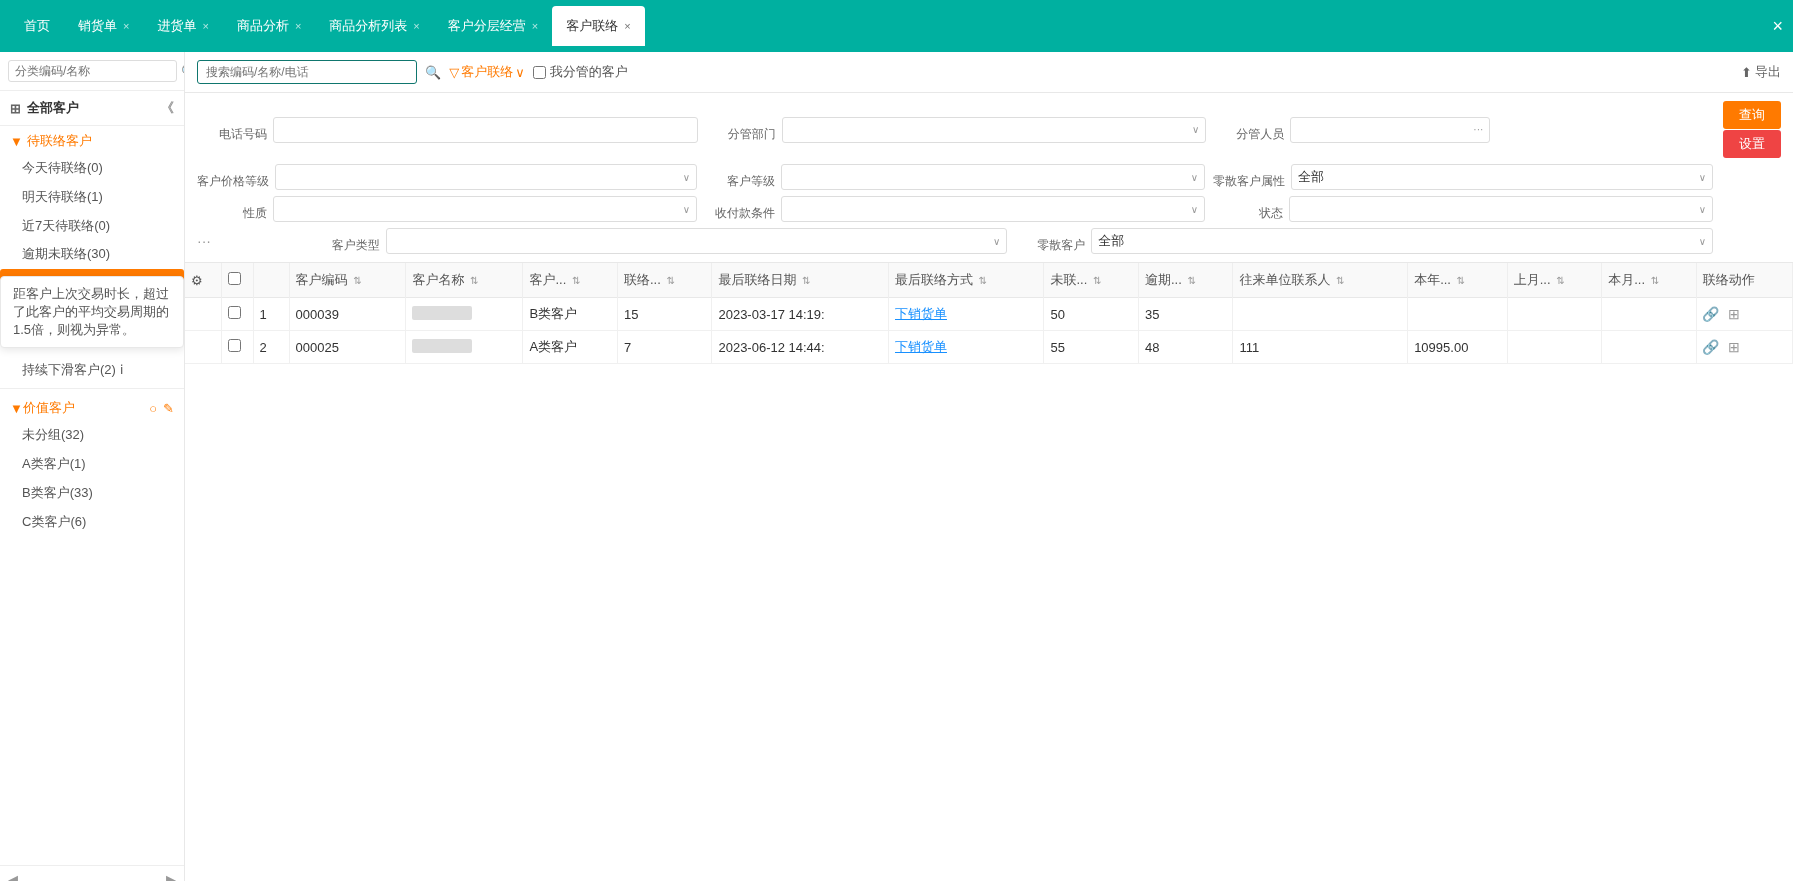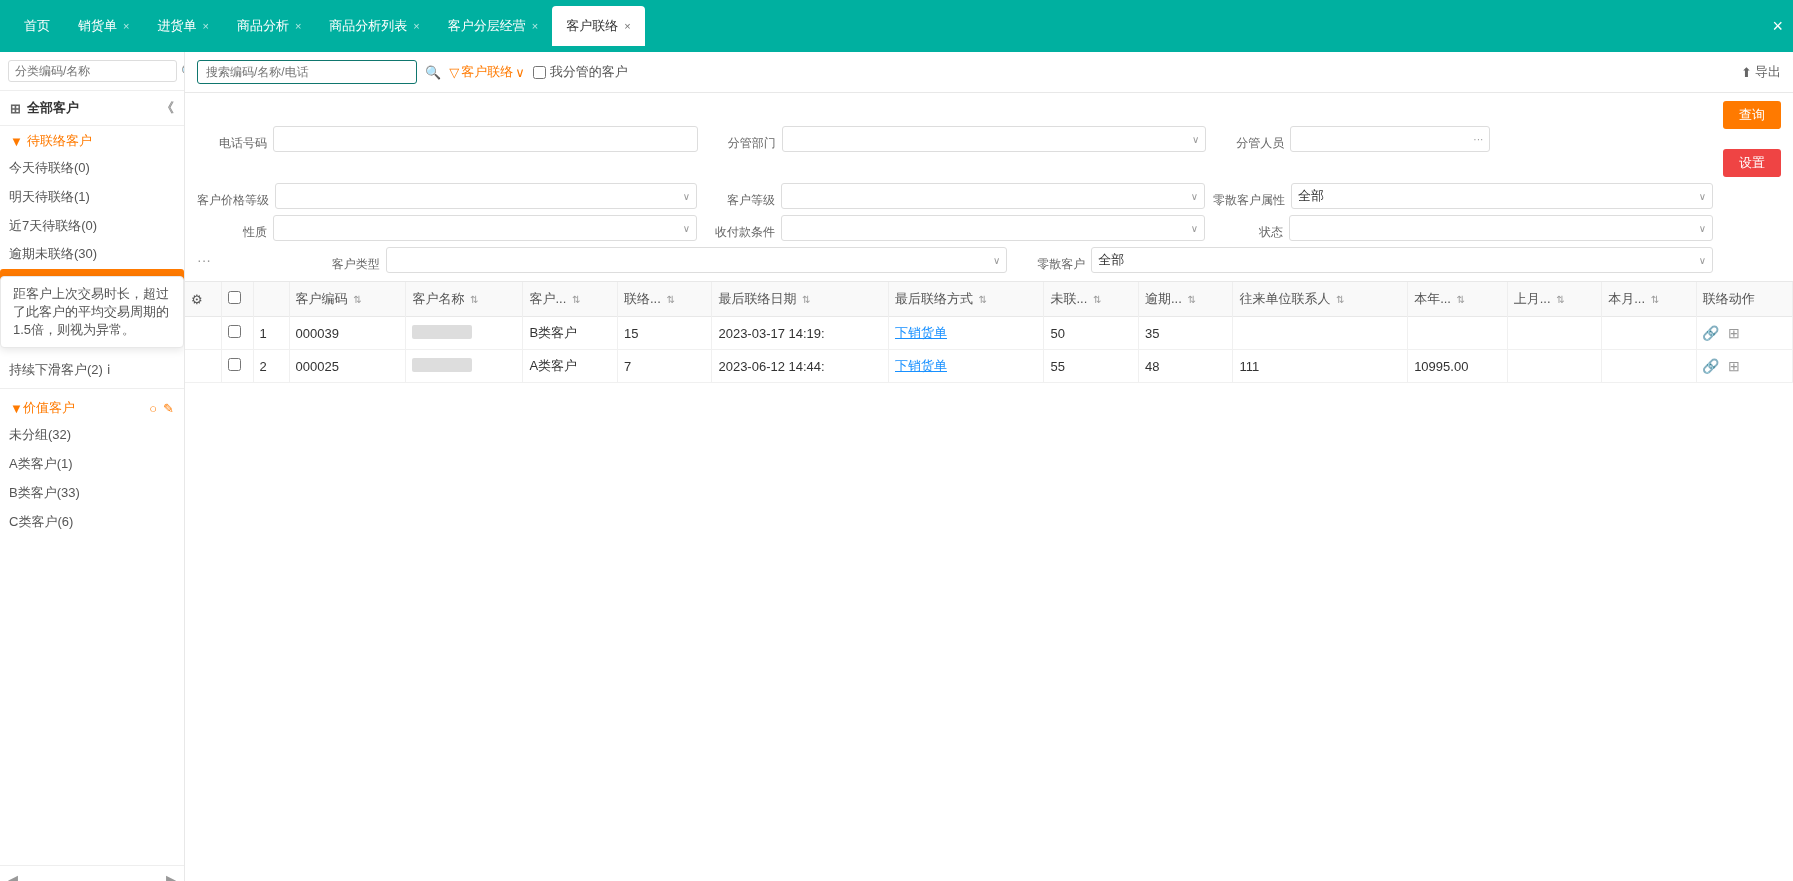--- a/index.html
+++ b/index.html
@@ -53,21 +53,21 @@
       font-weight: bold; color: #333; border-bottom: 1px solid #eee;
     }
     .sidebar-header .icon-grid { margin-right: 6px; color: #666; }
     .sidebar-header .collapse-btn { margin-left: auto; color: #999; cursor: pointer; }
     .sidebar-group-title {
       padding: 6px 10px 4px 10px; color: #ff7a00; font-size: 12px;
       display: flex; align-items: center; cursor: pointer;
     }
     .sidebar-group-title .arrow { margin-right: 4px; }
     .sidebar-item {
-      padding: 4px 10px 4px 9px; color: #555; font-size: 12px;
+      padding: 4px 10px 4px 22px; color: #555; font-size: 12px;
       cursor: pointer; line-height: 1.6;
     }
     .sidebar-item.active { background: #ff7a00; color: #fff; border-radius: 3px; }
     .sidebar-divider { height: 1px; background: #eee; margin: 4px 0; }
     .sidebar-value-header {
       padding: 6px 10px 4px 10px; color: #ff7a00; font-size: 12px;
       display: flex; align-items: center; cursor: pointer;
     }
     .sidebar-value-icons { display: flex; gap: 6px; margin-left: auto; }
 
@@ -372,21 +372,21 @@
             <span class="arrow">∨</span>
           </div>
         </div>
         <div class="filter-field">
           <label>分管人员</label>
           <div class="filter-select" style="flex:1;max-width:200px;">
             <span></span>
             <span class="arrow">···</span>
           </div>
         </div>
-        <div style="display:flex;flex-direction:column;gap:20px;">
+        <div style="display:flex;flex-direction:column;gap:1px;">
           <button class="query-btn">
             <span>查询</span>
           </button>
           <button class="settings-btn">
             <span>设置</span>
           </button>
         </div>
       </div>
 
       <div class="filter-row">

